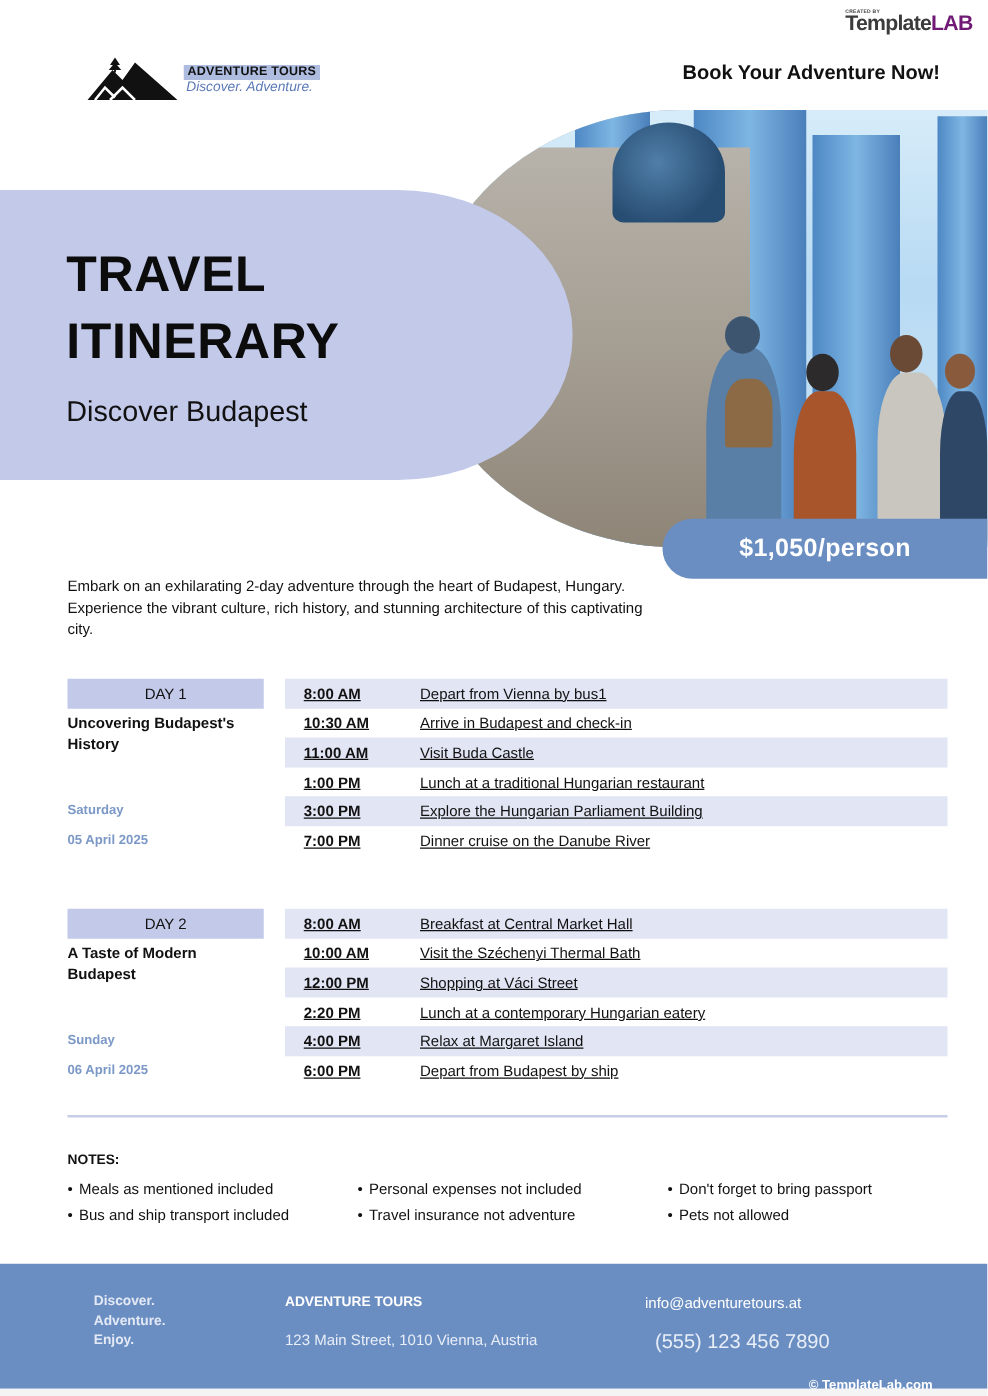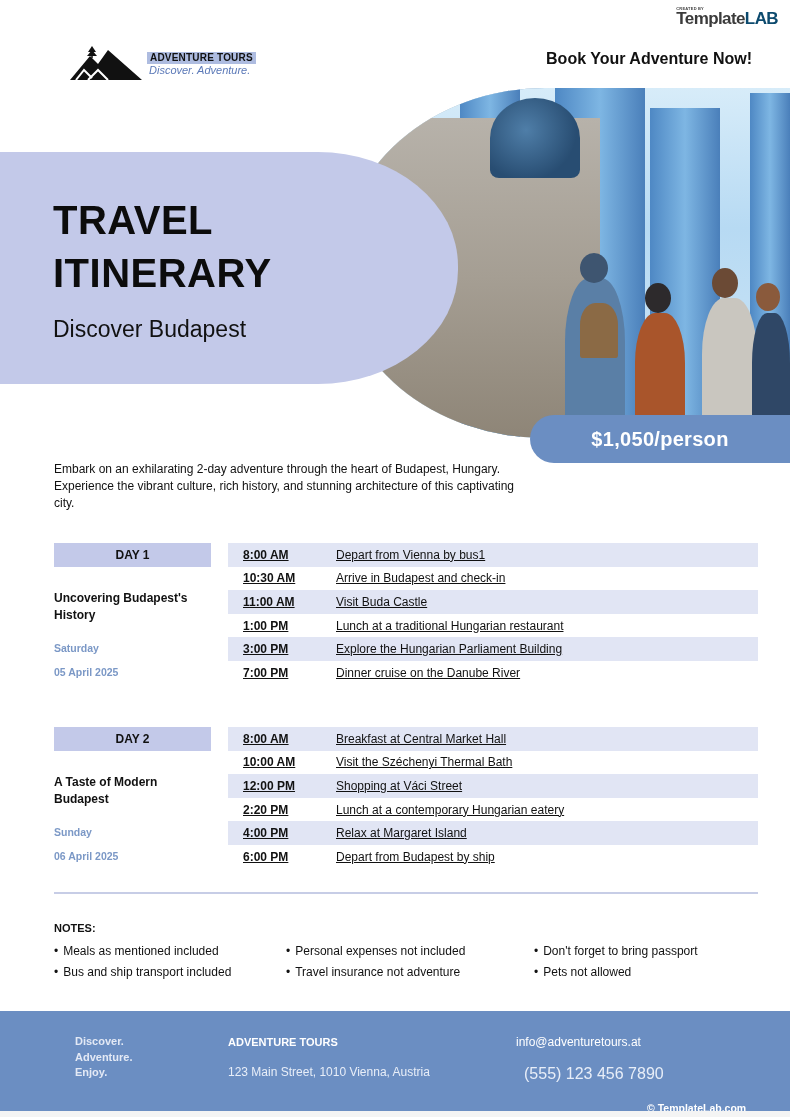--- a/index.html
+++ b/index.html
@@ -4,21 +4,21 @@
   <style>
     * { box-sizing: border-box; margin: 0; padding: 0; }
     html, body { width: 790px; height: 1117px; background: #ffffff; overflow: hidden; }
     body { position: relative; font-family: "Liberation Sans", "DejaVu Sans", sans-serif; color: #111; }
 
     
     .brand-badge { position: absolute; top: 6px; right: 12px; text-align: left; }
     .brand-badge .created { font-size: 4px; letter-spacing: 0.2px; color: #444; font-weight: bold; line-height: 5px; }
     .brand-badge .name { font-size: 17px; font-weight: bold; letter-spacing: -0.6px; line-height: 16px; }
     .brand-badge .name .t { color: #3b3b3b; }
-    .brand-badge .name .lab { color: #0c4a6e; }
+    .brand-badge .name .lab { color: #701a75; }
 
     
     .logo { position: absolute; top: 38px; left: 68px; width: 190px; height: 50px; display: flex; align-items: center; }
     .logo svg { width: 76px; height: 38px; display: block; }
     .logo .text { margin-left: 3px; line-height: 12px; }
     .logo .title { font-size: 10px; font-weight: bold; color: #111; background: #aebce0; padding: 0 3px; display: inline-block; letter-spacing: 0.2px; }
     .logo .tag { font-size: 11px; font-style: italic; color: #5b79b8; padding-left: 2px; }
 
     .cta { position: absolute; top: 50px; right: 38px; font-size: 16px; font-weight: bold; color: #111; }
 
@@ -39,22 +39,22 @@
     .title-panel h1 { position: absolute; left: 53px; top: 42px; font-size: 40px; line-height: 53px; font-weight: bold; color: #0c0c0c; letter-spacing: 0.5px; }
     .title-panel h2 { position: absolute; left: 53px; top: 164px; font-size: 23px; font-weight: normal; color: #111; }
 
     .price { position: absolute; left: 530px; top: 415px; width: 260px; height: 48px; background: #6b8ec2; border-top-left-radius: 24px; border-bottom-left-radius: 24px; color: #fff; font-size: 20px; font-weight: bold; display: flex; align-items: center; justify-content: center; letter-spacing: 0.3px; }
 
     .intro { position: absolute; left: 54px; top: 461px; width: 470px; font-size: 12px; line-height: 17px; color: #111; }
 
     
     .day { position: absolute; left: 54px; width: 704px; }
     .day-left { position: absolute; left: 0; top: 0; width: 157px; }
-    .day-label { height: 24px; background: #c3c9e9; font-size: 12px; font-weight: bold; text-align: center; line-height: 24px; }
-    .day-title { margin-top: 23px; font-size: 12px; font-weight: bold; line-height: 17px; width: 140px; }
+    .day-label { height: 24px; background: #c3c9e9; font-size: 12px; font-weight: normal; text-align: center; line-height: 24px; }
+    .day-title { margin-top: 3px; font-size: 12px; font-weight: bold; line-height: 17px; width: 140px; }
     .day-weekday { position: absolute; top: 99px; font-size: 10.5px; font-weight: bold; color: #7b98c6; }
     .day-date { position: absolute; top: 123px; font-size: 10.5px; font-weight: bold; color: #7b98c6; white-space: nowrap; }
     .rows { position: absolute; left: 174px; top: 0; width: 530px; }
     .row { height: 23.6px; display: flex; align-items: center; font-size: 12px; text-decoration: underline; }
     .row:nth-child(odd) { background: #e1e5f4; }
     .row .time { width: 108px; padding-left: 15px; font-weight: bold; }
     .row .act { flex: 1; }
 
     .divider { position: absolute; left: 54px; top: 892px; width: 704px; height: 2px; background: #c7cde6; }
 

